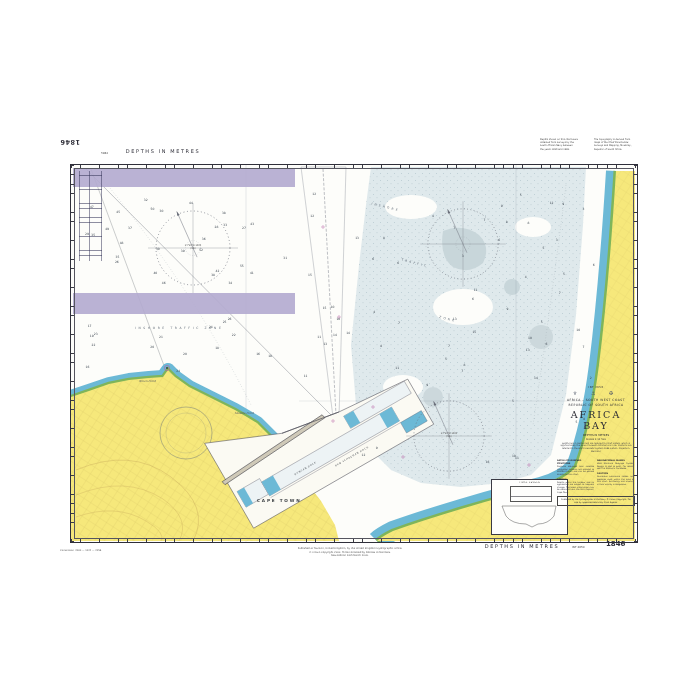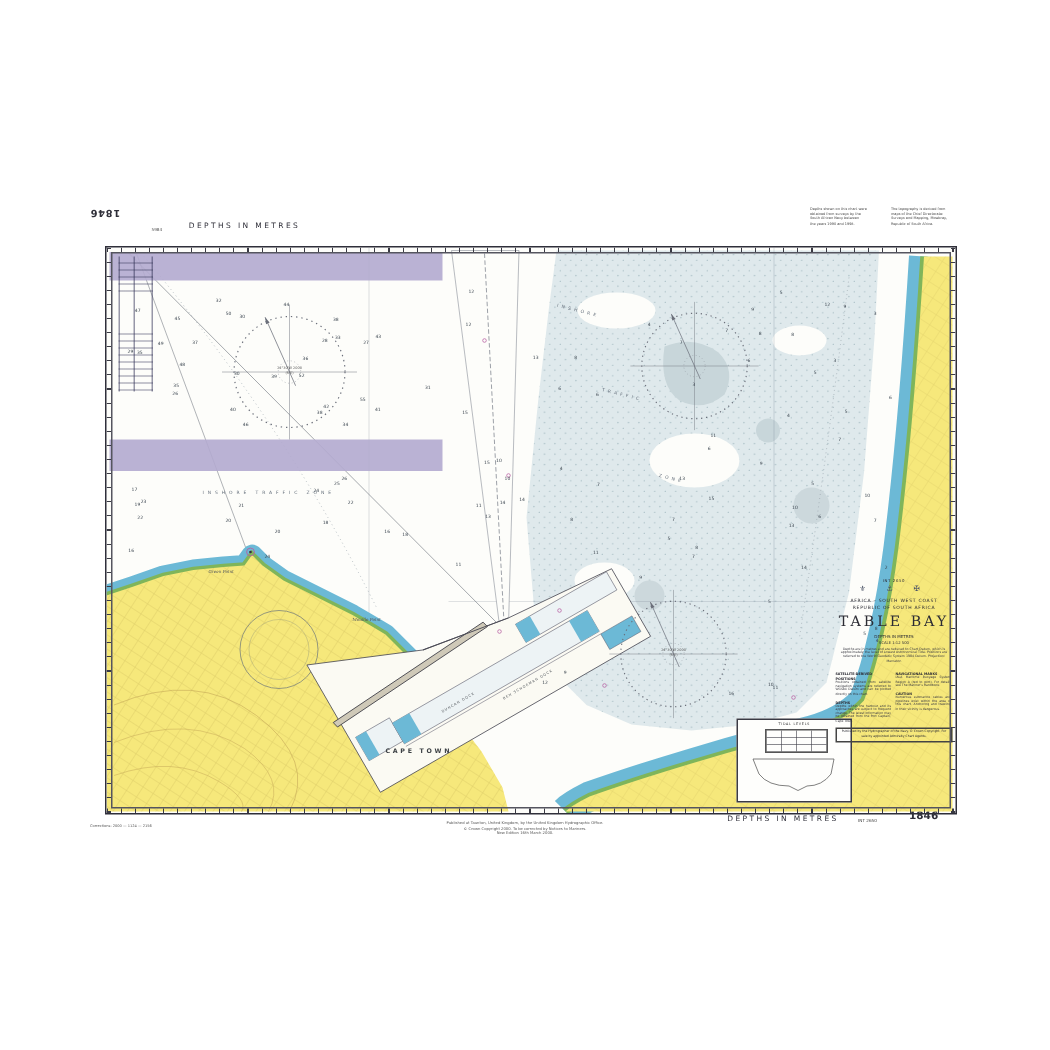--- a/index.html
+++ b/index.html
@@ -319,21 +319,21 @@
         <span class="snd" style="left: 507.212px; top: 164.828px;">10</span>
         <span class="snd" style="left: 505.392px; top: 257.419px;">5</span>
         <span class="snd" style="left: 512.542px; top: 181.983px;">7</span>
       </div>
 
     <div class="abs tblock">
       <div class="int">INT 2650</div>
       <div class="emblems">⚜ ⚓ ✠</div>
       <div class="reg">AFRICA – SOUTH WEST COAST</div>
       <div class="cty">REPUBLIC OF SOUTH AFRICA</div>
-      <div class="big">TABLE BAY</div>
+      <div class="big">AFRICA BAY</div>
       <div class="sub">DEPTHS IN METRES</div>
       <div class="scale">SCALE 1:12 500</div>
       <div class="para">Depths are in metres and are reduced to Chart Datum, which is approximately the level of Lowest Astronomical Tide. Positions are referred to the World Geodetic System 1984 Datum. Projection: Mercator.</div>
       <div class="notecols">
         <div class="col">
           <div class="nh">SATELLITE-DERIVED POSITIONS</div>
           <div class="nb">Positions obtained from satellite navigation systems are referred to WGS84 Datum and can be plotted directly on this chart.</div>
           <div class="nh">DEPTHS</div>
           <div class="nb">Depths within the harbour and its approaches are subject to frequent change. The latest information may be obtained from the Port Captain, Cape Town.</div>
         </div>

